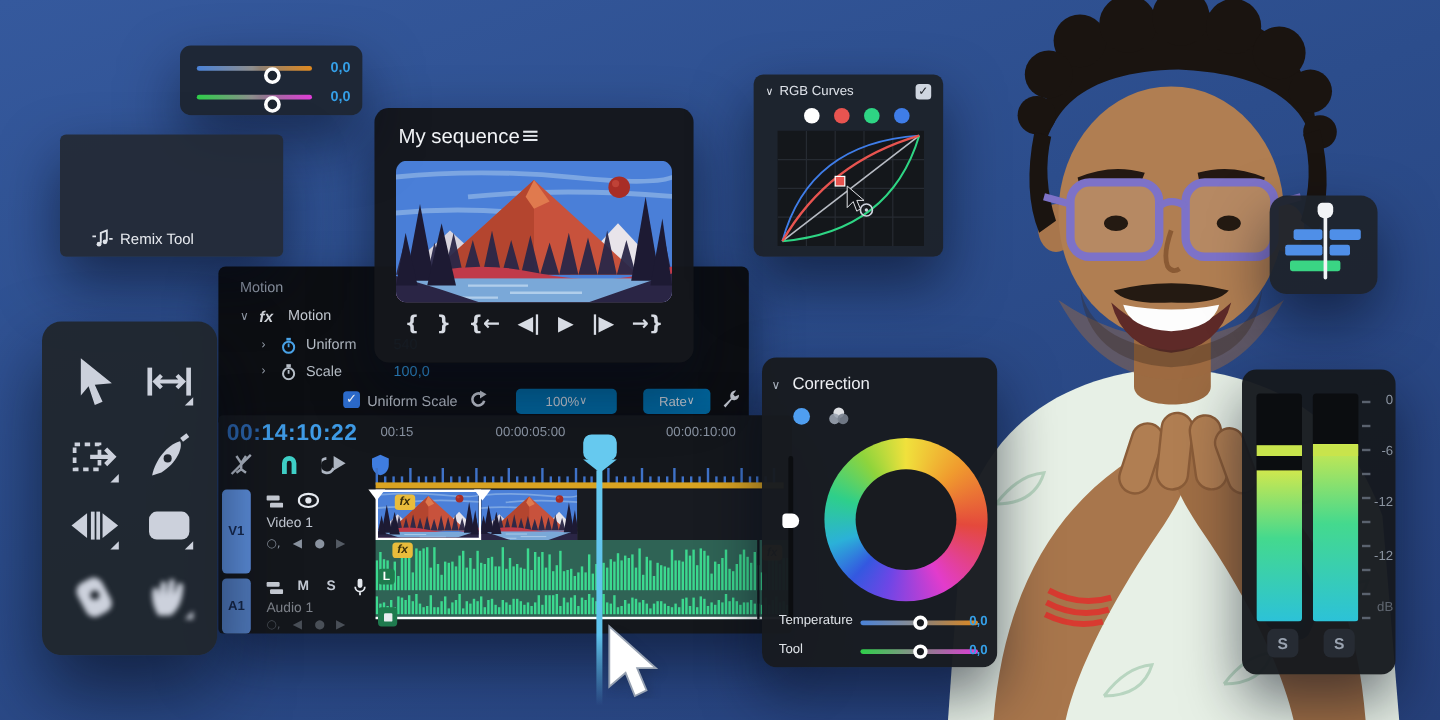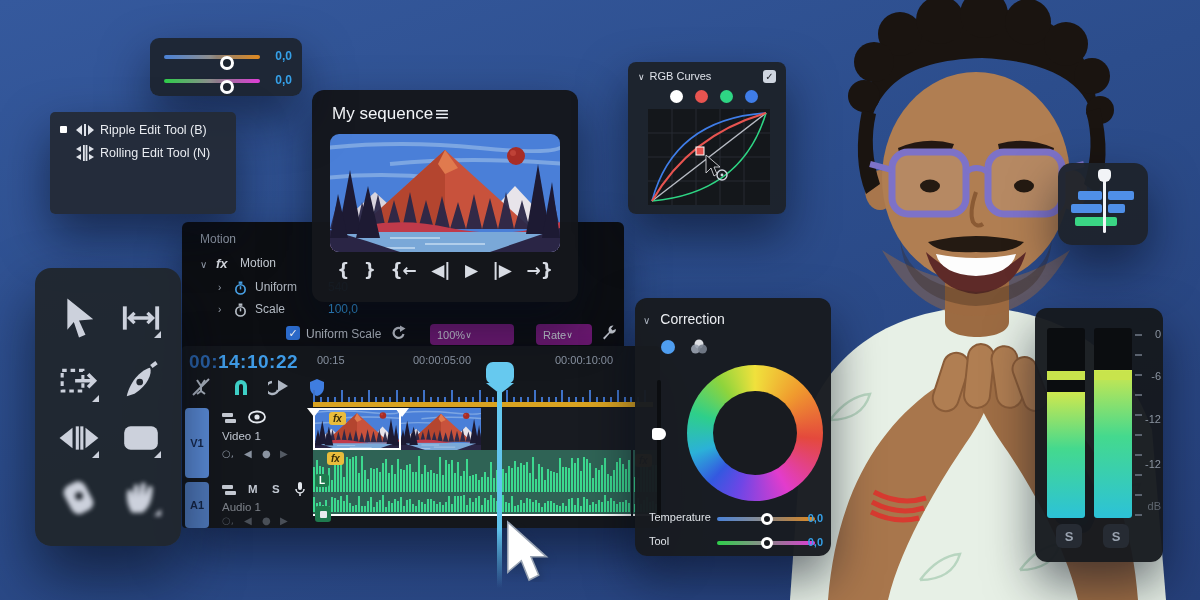--- a/index.html
+++ b/index.html
@@ -40,22 +40,22 @@
            border-left:7px solid transparent;border-bottom:7px solid #ccd1dc;}
   .blurred{filter:blur(2px);}
 
   
   #effect-controls{left:182px;top:222px;width:442px;height:130px;background:#0d0f13;border-radius:6px 6px 0 0;
                    box-shadow:0 18px 40px rgba(4,10,26,.5);font-size:12px;color:#b8bfc8;}
   .ec-row{position:absolute;left:0;width:100%;height:20px;}
   .ec-chev{position:absolute;font-size:10px;color:#9aa3b0;}
   .fx-script{font-style:italic;font-weight:bold;color:#d8dce2;font-size:13px;}
   .stopwatch{position:absolute;width:13px;height:14px;}
-  .ec-dd{position:absolute;height:21px;background:#701a75;border-radius:4px;color:#c6ccd4;
-         font-size:11px;display:flex;align-items:center;justify-content:flex-start;padding:0 7px;box-sizing:border-box;}
+  .ec-dd{position:absolute;height:21px;background:#0369a1;border-radius:4px;color:#c6ccd4;
+         font-size:11px;display:flex;align-items:center;justify-content:center;padding:0 7px;box-sizing:border-box;}
   .checkbox{position:absolute;width:14px;height:14px;border-radius:3px;background:#2f72d8;color:#fff;
             font-size:11px;line-height:14px;text-align:center;}
 
   
   #timeline{left:182px;top:346px;width:478px;height:182px;background:#14171c;border-radius:4px;
             box-shadow:0 24px 50px rgba(4,10,26,.55);}
   #timecode{position:absolute;left:7px;top:5px;font-size:19px;font-weight:bold;letter-spacing:.5px;}
   #timecode .tc-dim{color:#2a62a8;} #timecode .tc-bright{color:#3f9be6;}
   .tl-toolicon{position:absolute;top:30px;width:22px;height:22px;color:#aeb6c2;}
   #ruler{position:absolute;left:131px;top:8px;width:347px;height:54px;}
@@ -765,39 +765,28 @@
     </div>
     <div class="sp-row" style="top:33px;">
       <div class="sp-track grad-tint">
           <div class="sp-knob"></div>
         </div>
       <span class="sp-val val">0,0</span>
     </div>
   </div>
 
   <div id="tools-menu" class="panel">
-    <div class="tm-item" style="top:6px;">
-      <span class="tm-active"></span>
+    <div class="tm-item" style="top:75px;">
       <svg class="tm-icon" viewBox="0 0 18 16">
-        <polygon points="0,8 6,3 6,13" fill="currentColor"></polygon>
-          <polygon points="18,8 12,3 12,13" fill="currentColor"></polygon>
-          <rect x="8" y="2" width="2" height="12" fill="currentColor"></rect>
+        <path d="M8,12 V3 l5,-2 V10" stroke="currentColor" stroke-width="1.6" fill="none"></path>
+        <circle cx="6.5" cy="12.5" r="2" fill="currentColor"></circle>
+          <circle cx="11.5" cy="10.5" r="2" fill="currentColor"></circle>
+        <path d="M1,6 L4,6 M15,8 L18,8" stroke="currentColor" stroke-width="1.4"></path>
       </svg>
-      <span class="tm-label">Ripple Edit Tool (B)</span>
-    </div>
-    <div class="tm-item" style="top:29px;">
-      <svg class="tm-icon" viewBox="0 0 18 16">
-        <polygon points="0,4 5,1 5,7" fill="currentColor"></polygon>
-          <polygon points="18,4 13,1 13,7" fill="currentColor"></polygon>
-        <polygon points="0,12 5,9 5,15" fill="currentColor"></polygon>
-          <polygon points="18,12 13,9 13,15" fill="currentColor"></polygon>
-        <rect x="7" y="0" width="1.8" height="16" fill="currentColor"></rect>
-          <rect x="9.6" y="0" width="1.8" height="16" fill="currentColor"></rect>
-      </svg>
-      <span class="tm-label">Rolling Edit Tool (N)</span>
+      <span class="tm-label">Remix Tool</span>
     </div>
   </div>
 
   <div id="toolbar" class="panel">
     <div class="tb-slot" style="left:22px;top:28px;">
       <svg viewBox="0 0 34 34" width="44" height="44">
           <polygon points="8,2 28,18 17,19 22,30 17,32 13,20 8,26" fill="#ccd1dc"></polygon>
         </svg>
     </div>
     <div class="tb-slot" style="left:84px;top:28px;">

